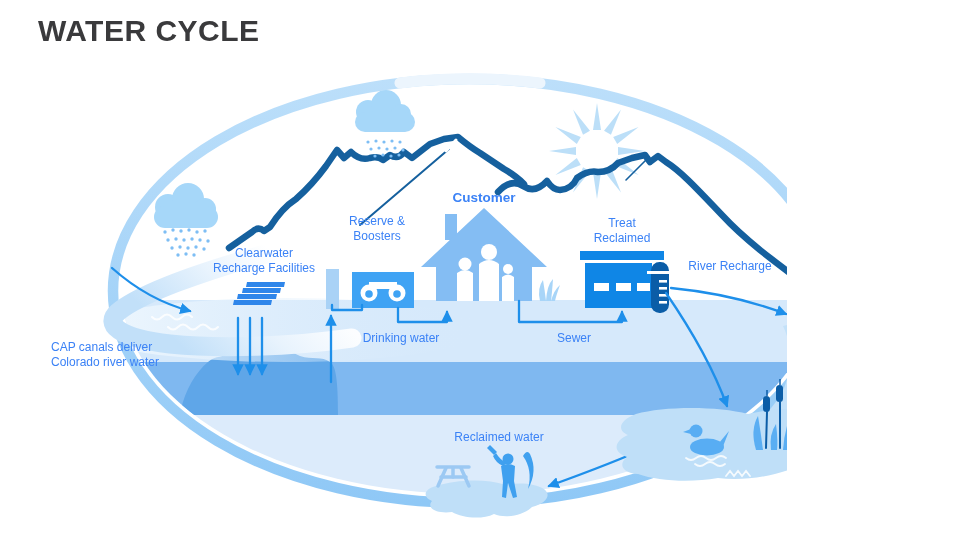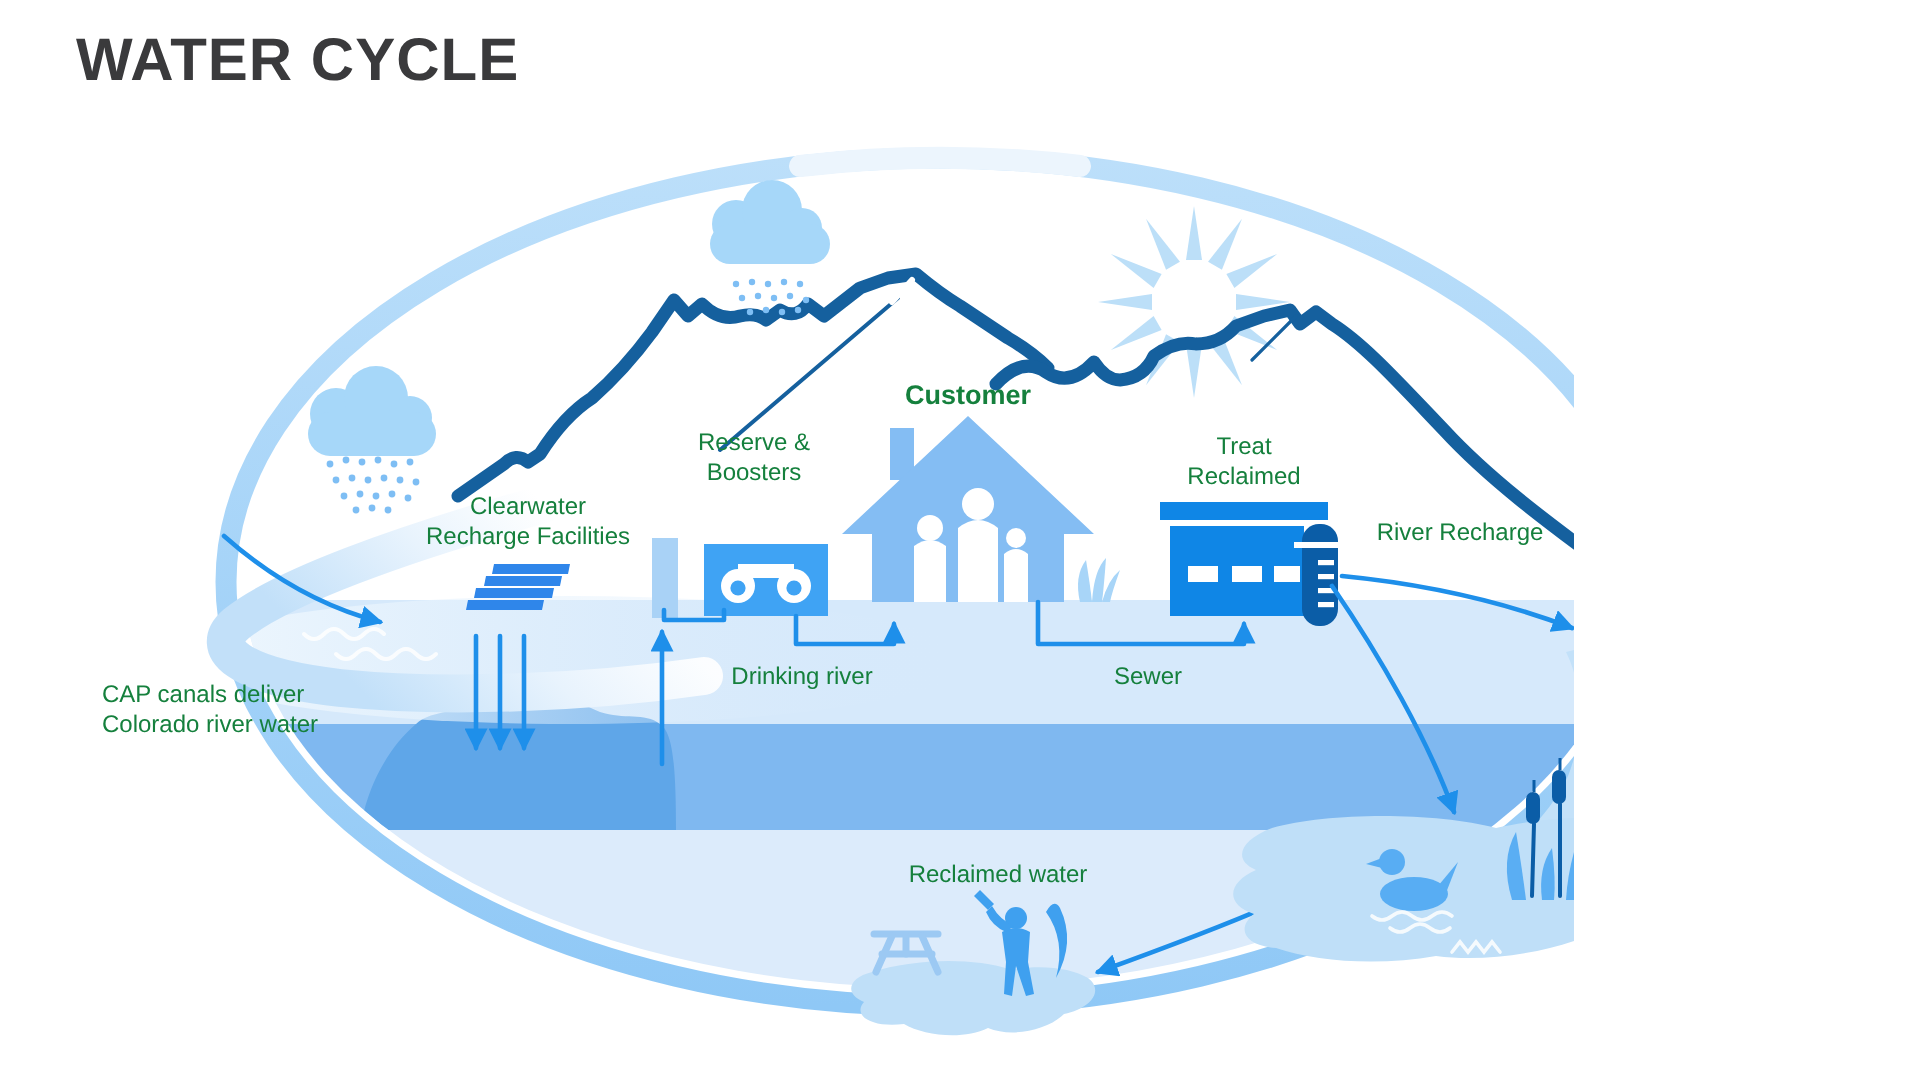--- a/index.html
+++ b/index.html
@@ -2,21 +2,21 @@
 <html><head>
 <meta charset="utf-8">
 <style>
   html,body{margin:0;padding:0;background:#fff;}
   .stage{position:relative;width:787px;height:540px;background:#ffffff;overflow:hidden;
          font-family:"Liberation Sans",sans-serif;}
   .stage svg{position:absolute;left:0;top:0;}
   .title{position:absolute;left:38px;top:14px;font-size:30px;font-weight:bold;
          color:#3a3a3c;letter-spacing:.5px;}
   .lbl{position:absolute;transform:translateX(-50%);text-align:center;font-size:12px;
-       line-height:15px;color:#15803d;white-space:nowrap;}
+       line-height:15px;color:#3b82f6;white-space:nowrap;}
   .lbl.left{transform:none;text-align:left;}
   .lbl.bold{font-weight:bold;font-size:13.5px;}
   .lbl.aquifer{color:#ffffff;font-weight:bold;font-size:13.5px;letter-spacing:.3px;}
 </style>
 </head>
 <body>
 
 <div class="stage">
 
   <svg width="960" height="540" viewBox="0 0 960 540">
@@ -279,21 +279,21 @@
 
   <div class="lbl bold" style="left:484px;top:190px;">Customer</div>
 
   <div class="lbl" style="left:622px;top:216px;">
     <div>Treat</div>
     <div>Reclaimed</div>
   </div>
 
   <div class="lbl" style="left:730px;top:259px;">River Recharge</div>
 
-  <div class="lbl" style="left:401px;top:331px;">Drinking river</div>
+  <div class="lbl" style="left:401px;top:331px;">Drinking water</div>
 
   <div class="lbl" style="left:574px;top:331px;">Sewer</div>
 
 
   <div class="lbl" style="left:499px;top:430px;">Reclaimed water</div>
 
 
 </div>
 
 </body></html>

